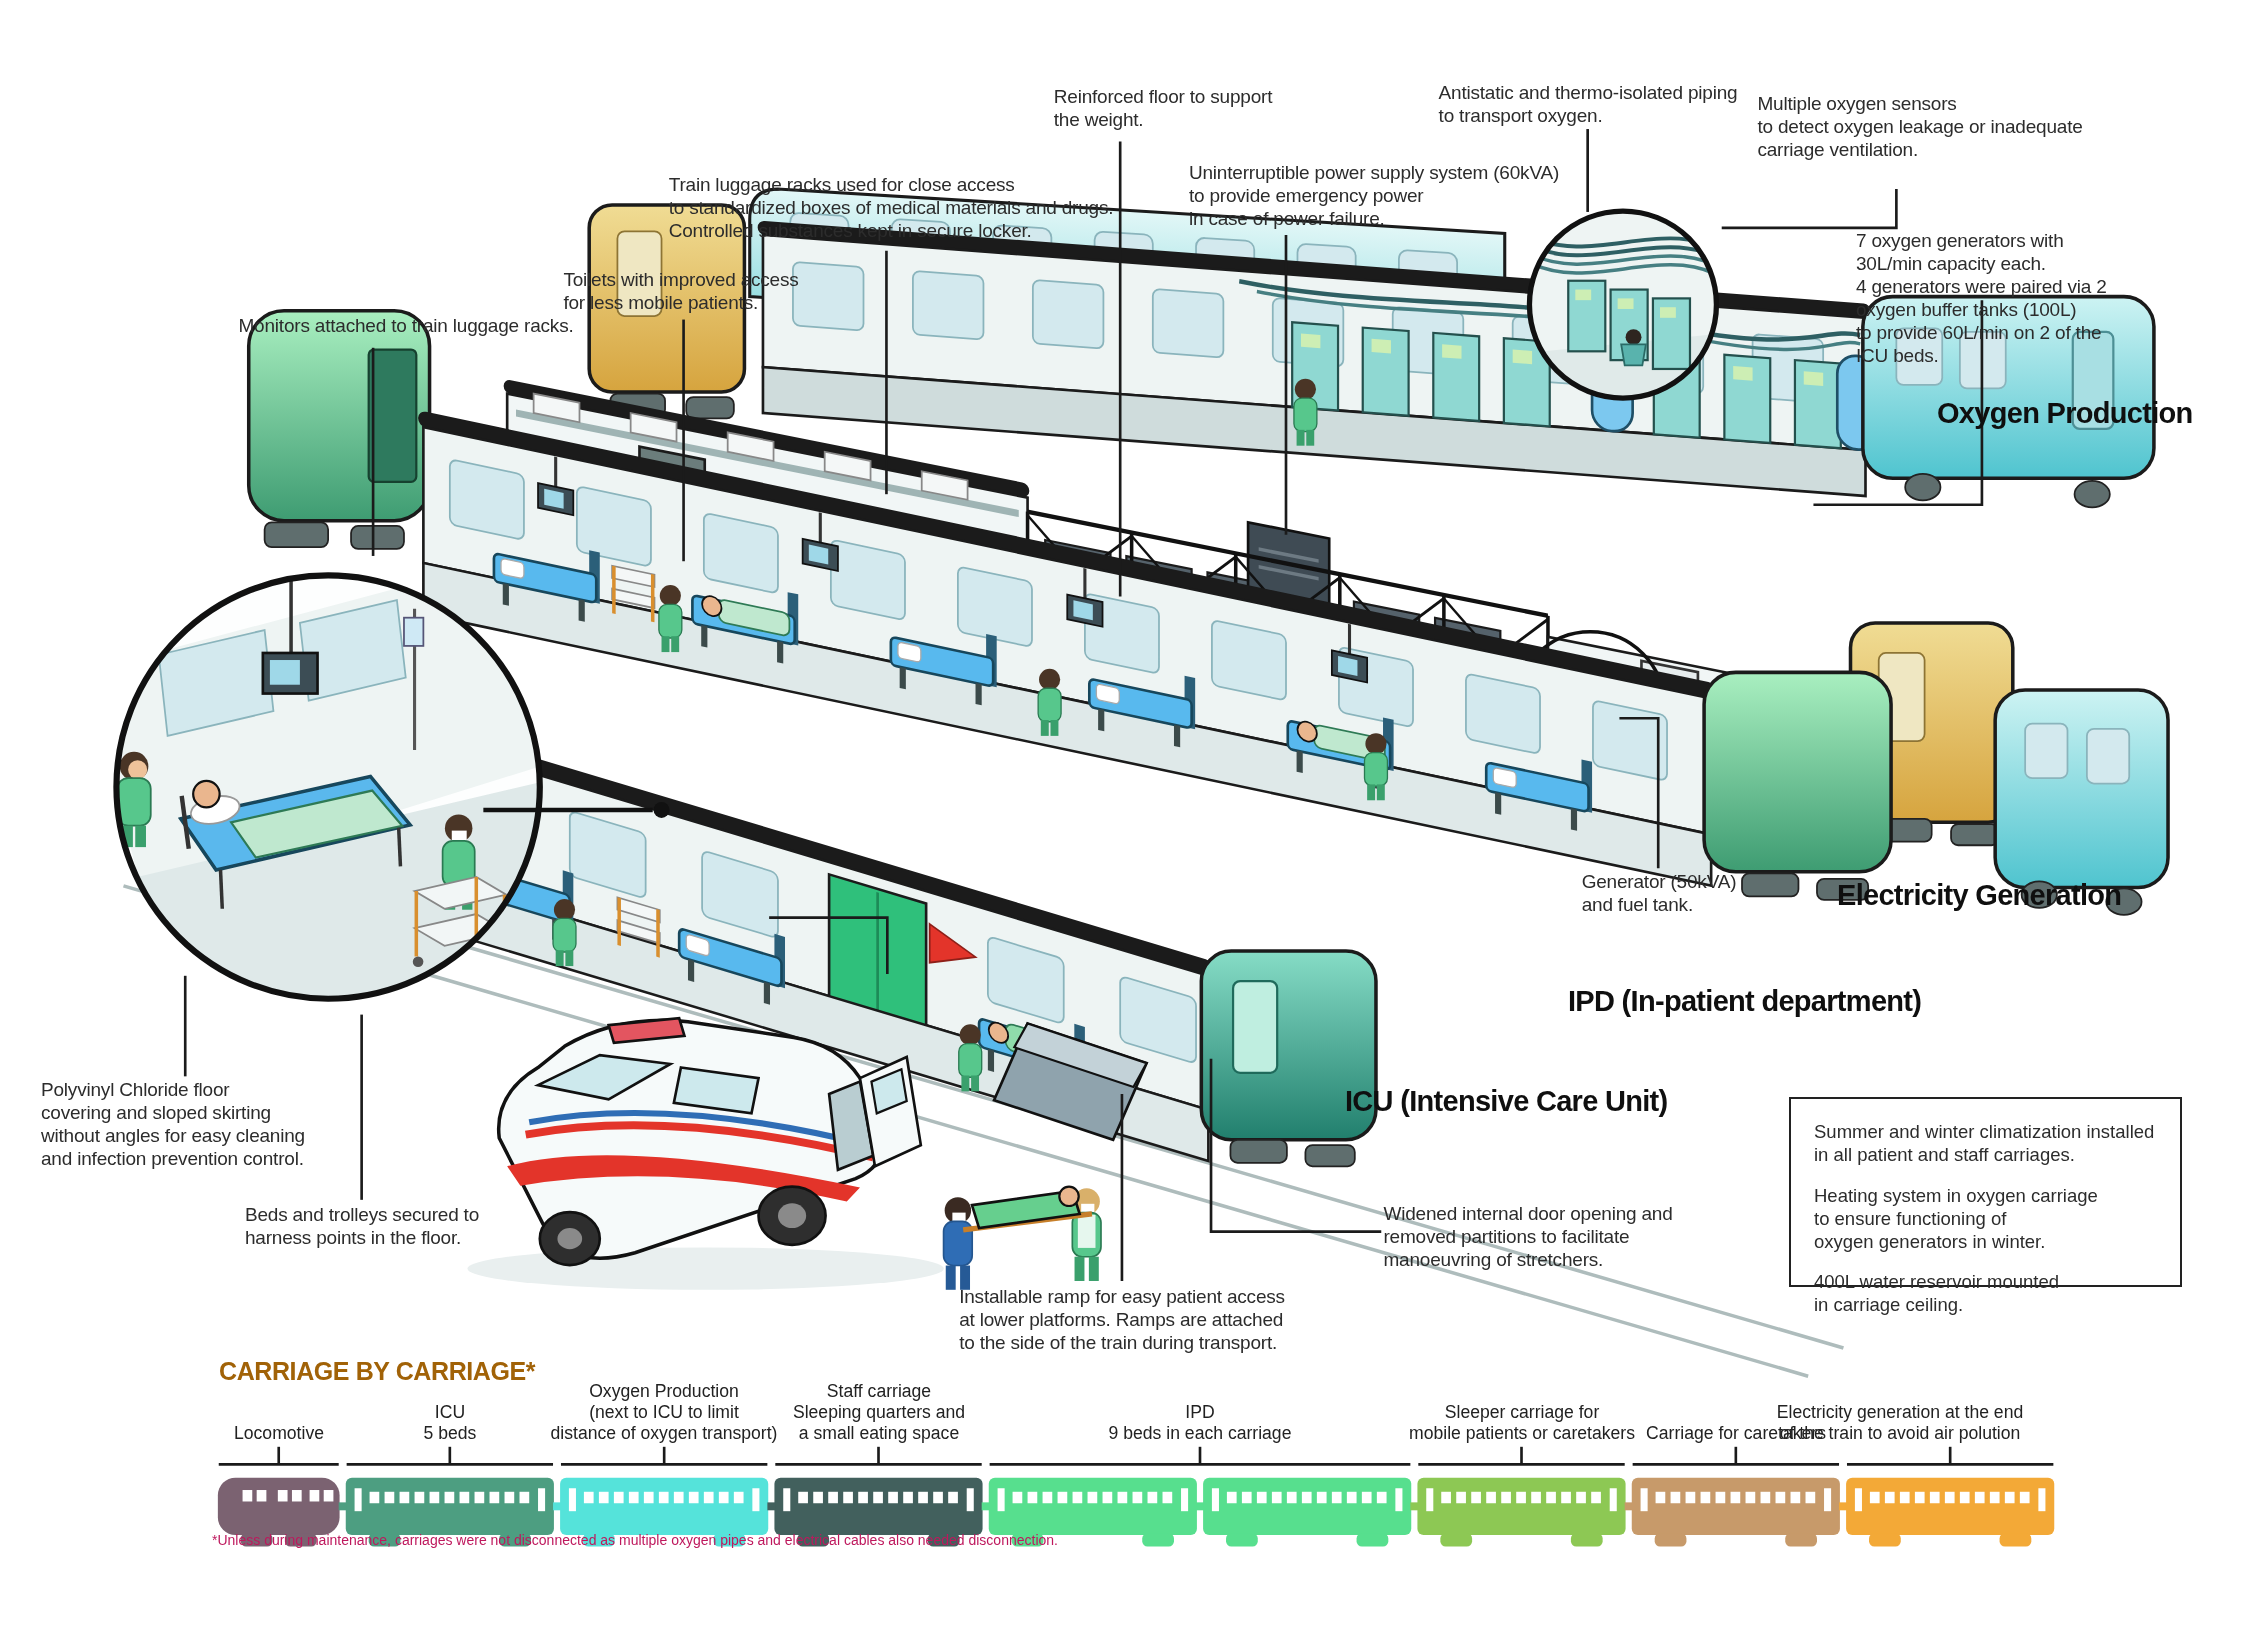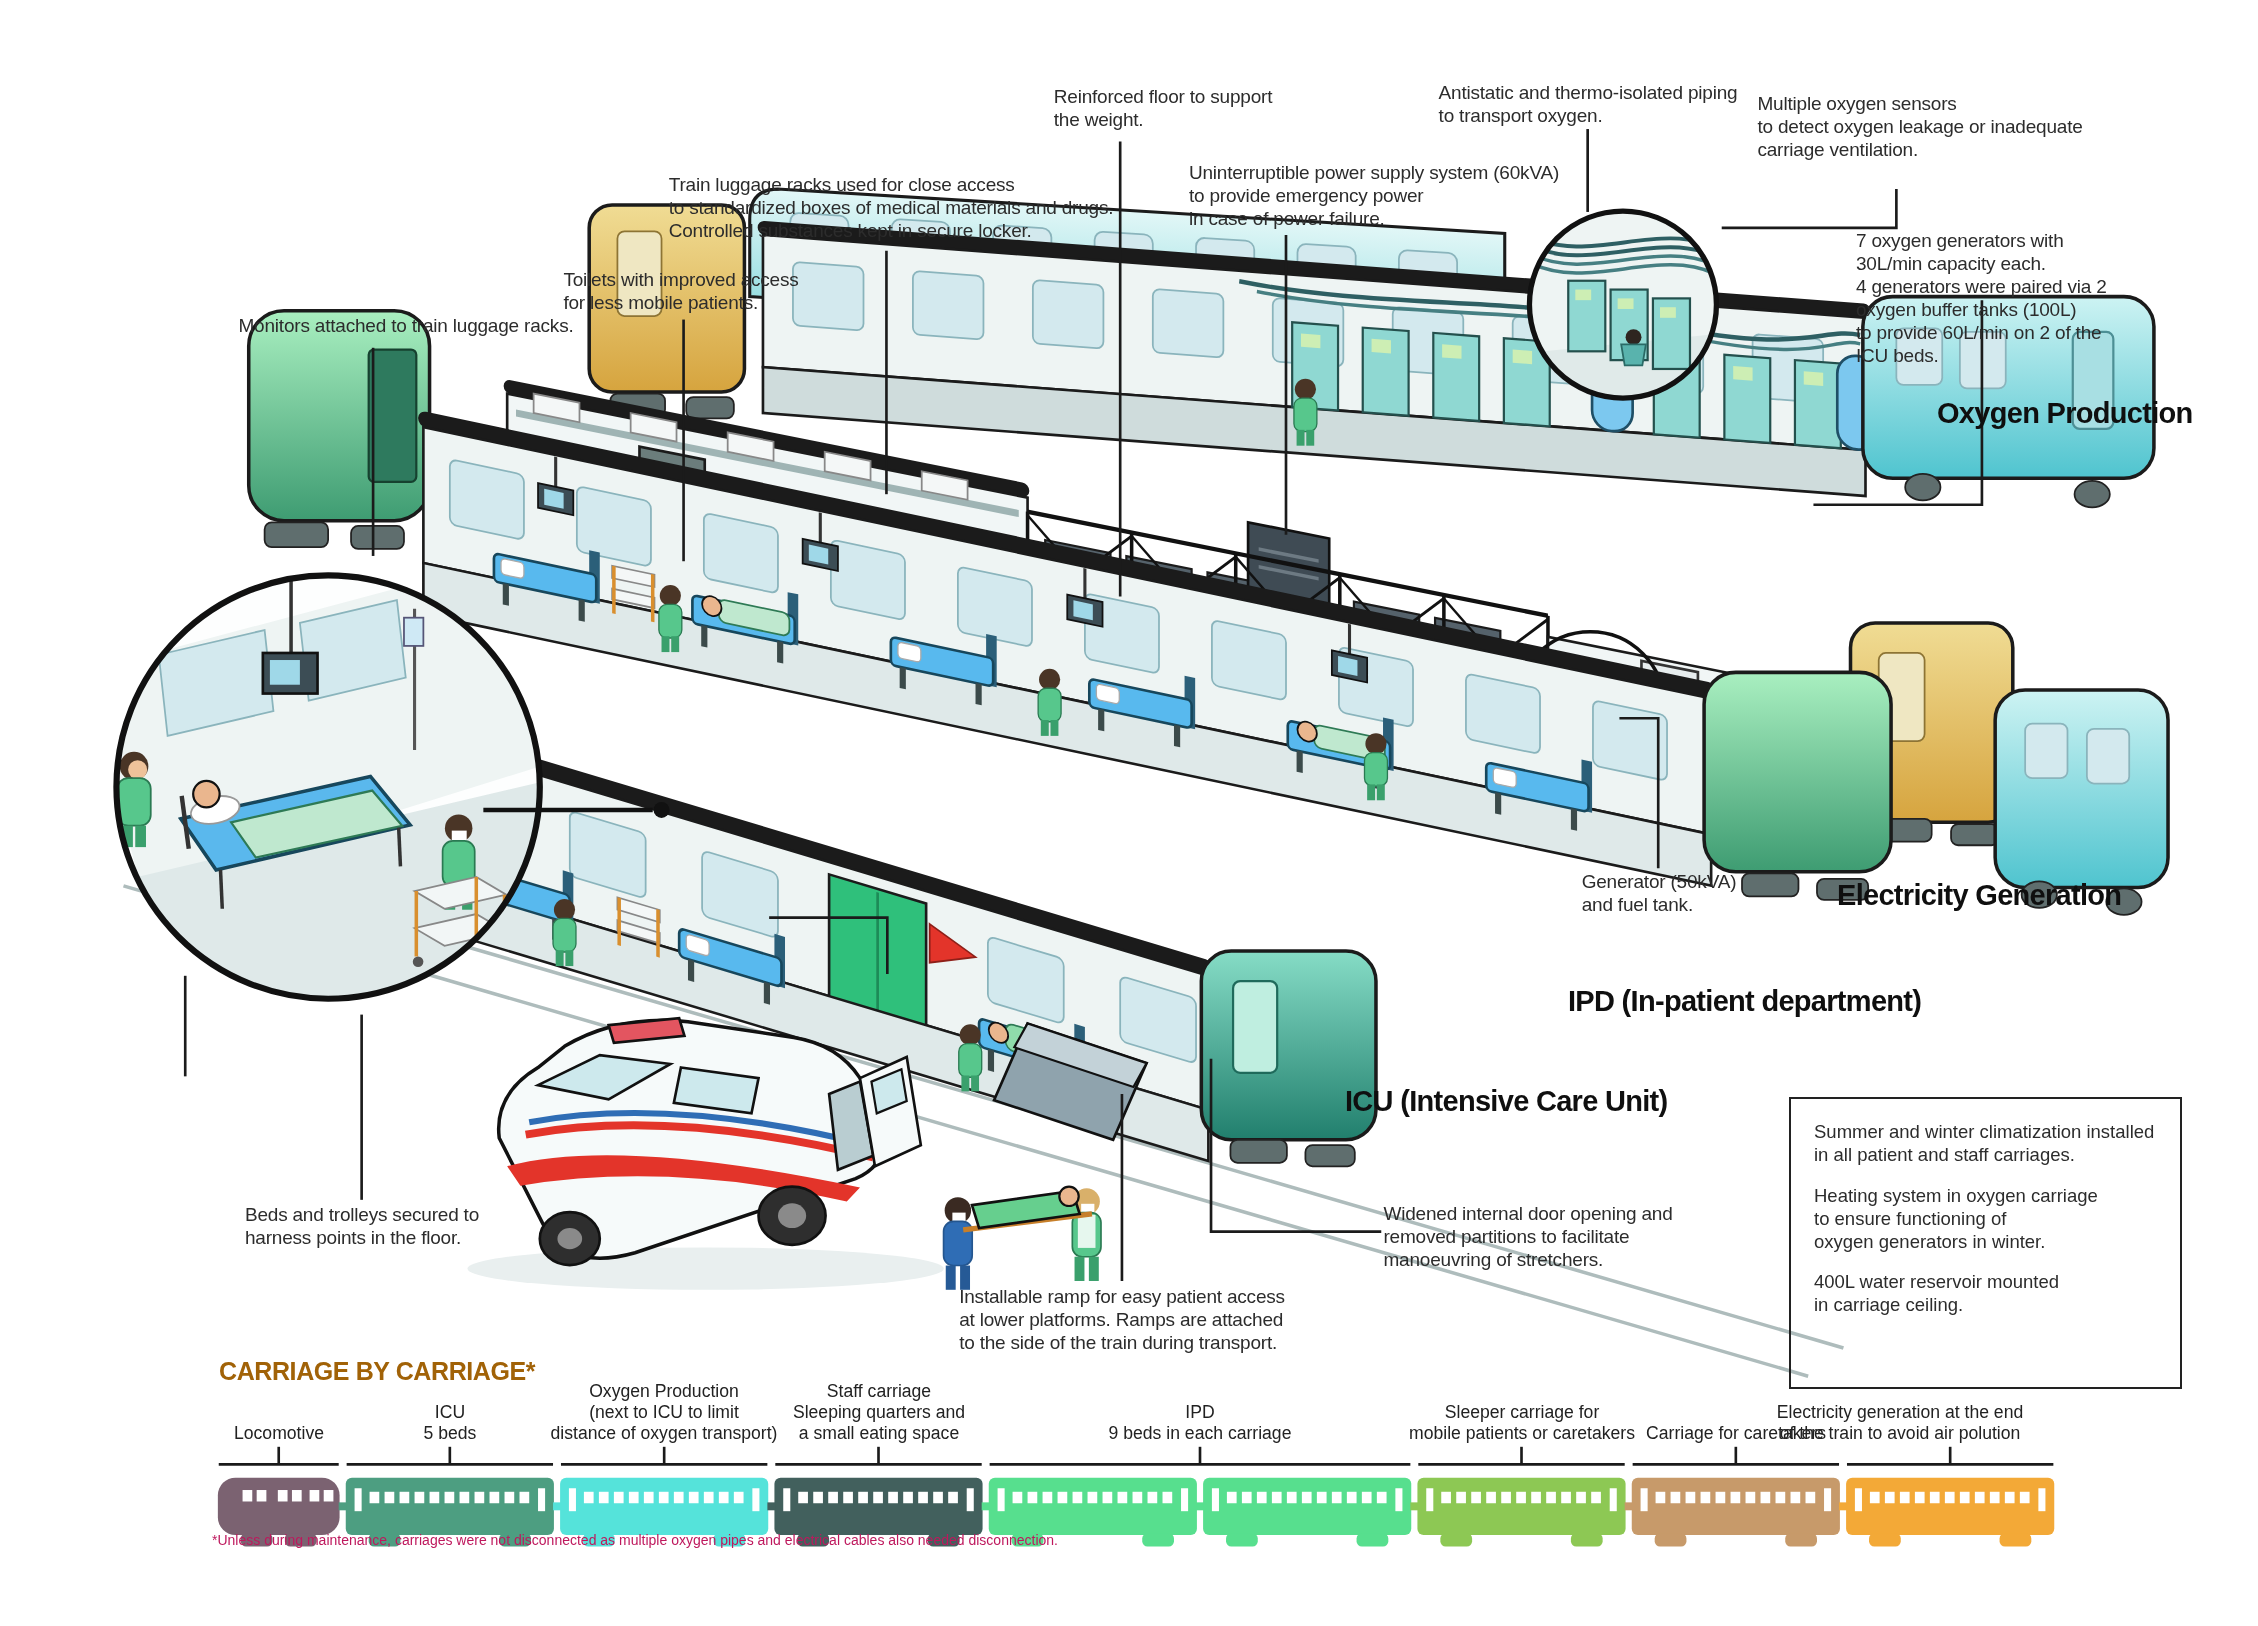--- a/index.html
+++ b/index.html
@@ -2,21 +2,21 @@
 <html style="font-size:14px"><head>
 <meta charset="utf-8">
 <style>
   html,body{margin:0;padding:0;background:#ffffff;}
   .canvas{position:relative;width:2258px;height:1627px;background:#ffffff;overflow:hidden;
           font-family:"Liberation Sans","DejaVu Sans",sans-serif;color:#2b2b2b;}
   svg{position:absolute;left:0;top:0;}
   .ann{position:absolute;white-space:pre-line;text-align:left;font-size:19px;line-height:23px;
        letter-spacing:-0.2px;color:#2c2c2c;transform:translateX(-50%);}
   .hd{position:absolute;font-weight:bold;font-size:29px;letter-spacing:-0.7px;color:#0f0f0f;white-space:nowrap;}
-  .box{position:absolute;left:1789px;top:1097px;width:393px;height:292px;border:2.2px solid #222;
+  .box{position:absolute;left:1789px;top:1097px;width:393px;height:190px;border:2.2px solid #222;
        box-sizing:border-box;padding:21px 23px;font-size:18.5px;line-height:23px;color:#2c2c2c;}
   .box p{margin:0 0 17.6px 0;white-space:pre-line;}
   .strip-title{position:absolute;left:219px;top:1357px;font-weight:bold;font-size:25px;
        letter-spacing:-0.4px;color:#a16207;}
   .strip-label{position:absolute;bottom:183px;transform:translateX(-50%);text-align:center;
        white-space:pre-line;font-size:17.6px;line-height:21px;color:#222;}
   .footnote{position:absolute;left:212px;top:1532px;font-size:14px;color:#be185d;}
   .person .scrub{fill:#57c78c;stroke:#2a7a52;stroke-width:1.5;}
   .person .pants{fill:#3aa06c;}
   .person .hair{fill:#4a3526;}
@@ -709,20 +709,24 @@
 to provide emergency power
 in case of power failure.</div>
 <div class="ann" style="left:1990px;top:229px">7 oxygen generators with 30L/min capacity each.
 4 generators were paired via 2 oxygen buffer tanks (100L)
 to provide 60L/min on 2 of the ICU beds.</div>
 <div class="ann" style="left:681px;top:268px">Toilets with improved access
 for less mobile patients.</div>
 <div class="ann" style="left:406px;top:314px">Monitors attached to train luggage racks.</div>
 <div class="ann" style="left:1659px;top:870px">Generator (50kVA)
 and fuel tank.</div>
+<div class="ann" style="left:173px;top:1078px">Polyvinyl Chloride floor
+covering and sloped skirting
+without angles for easy cleaning
+and infection prevention control.</div>
 <div class="ann" style="left:362px;top:1203px">Beds and trolleys secured to
 harness points in the floor.</div>
 <div class="ann" style="left:1528px;top:1202px">Widened internal door opening and
 removed partitions to facilitate
 manoeuvring of stretchers.</div>
 <div class="ann" style="left:1122px;top:1285px">Installable ramp for easy patient access
 at lower platforms. Ramps are attached
 to the side of the train during transport.</div>
 
 <div class="hd" style="left:1937px;top:397px">Oxygen Production</div>

